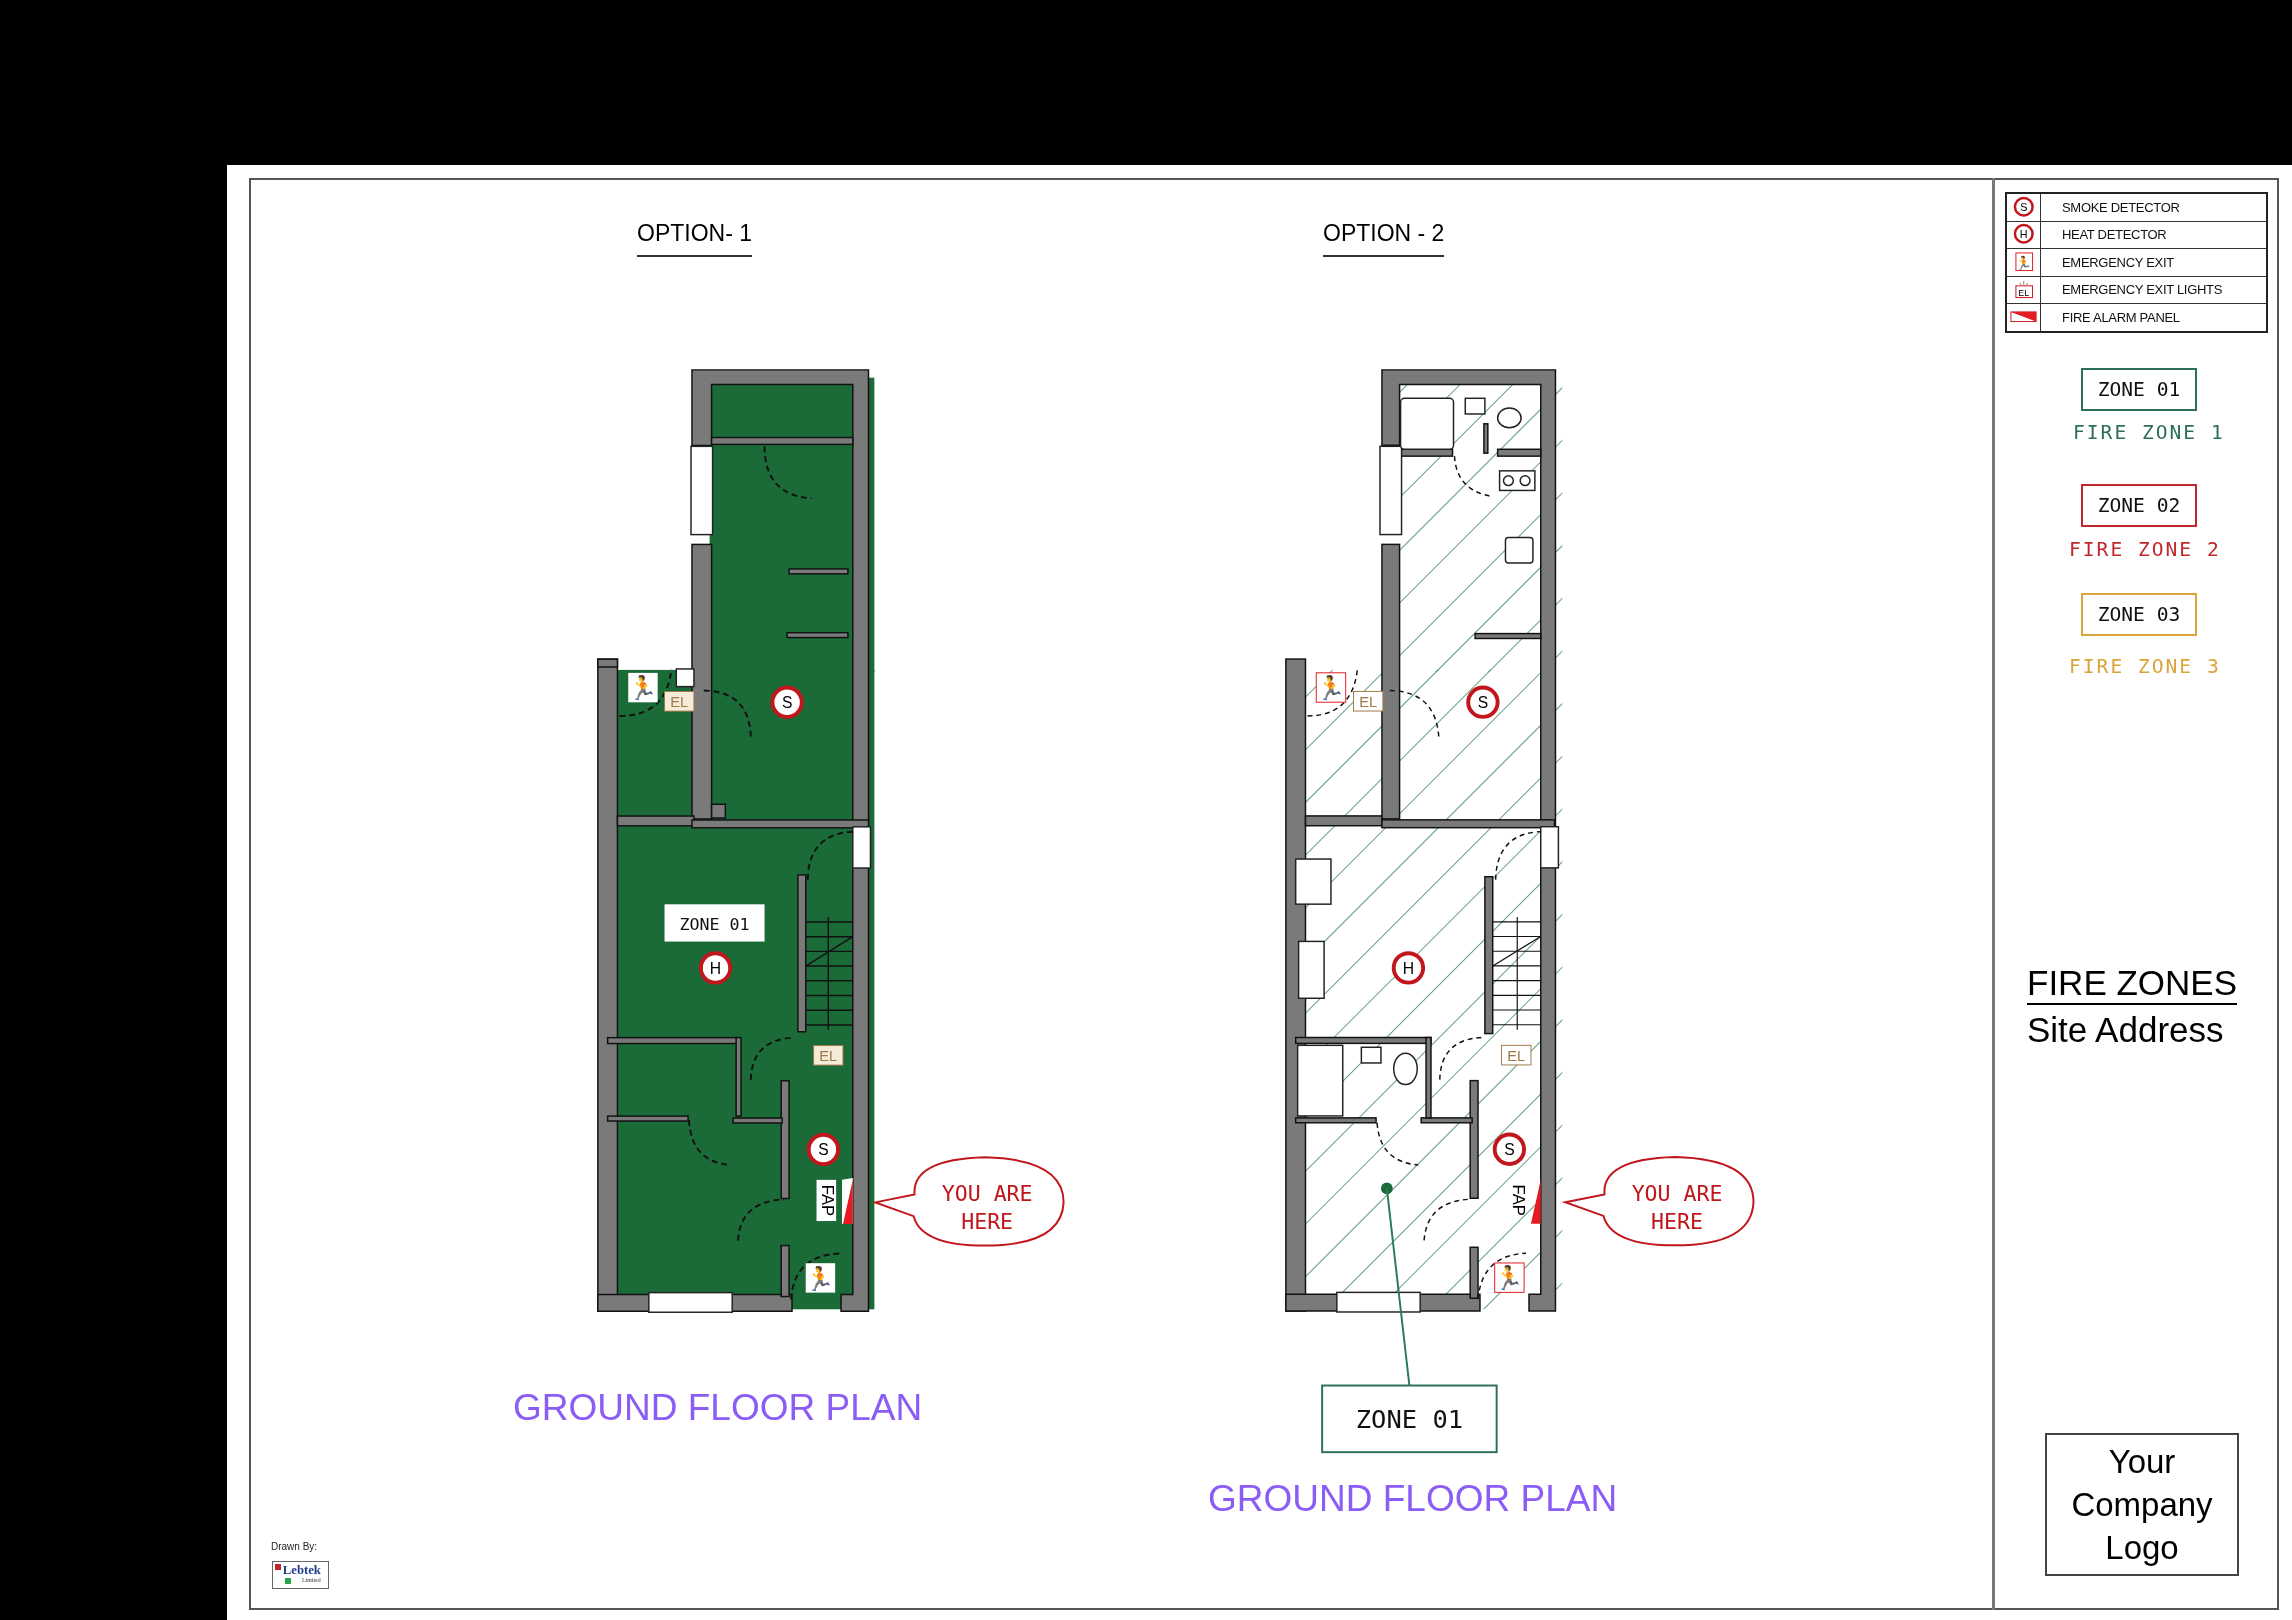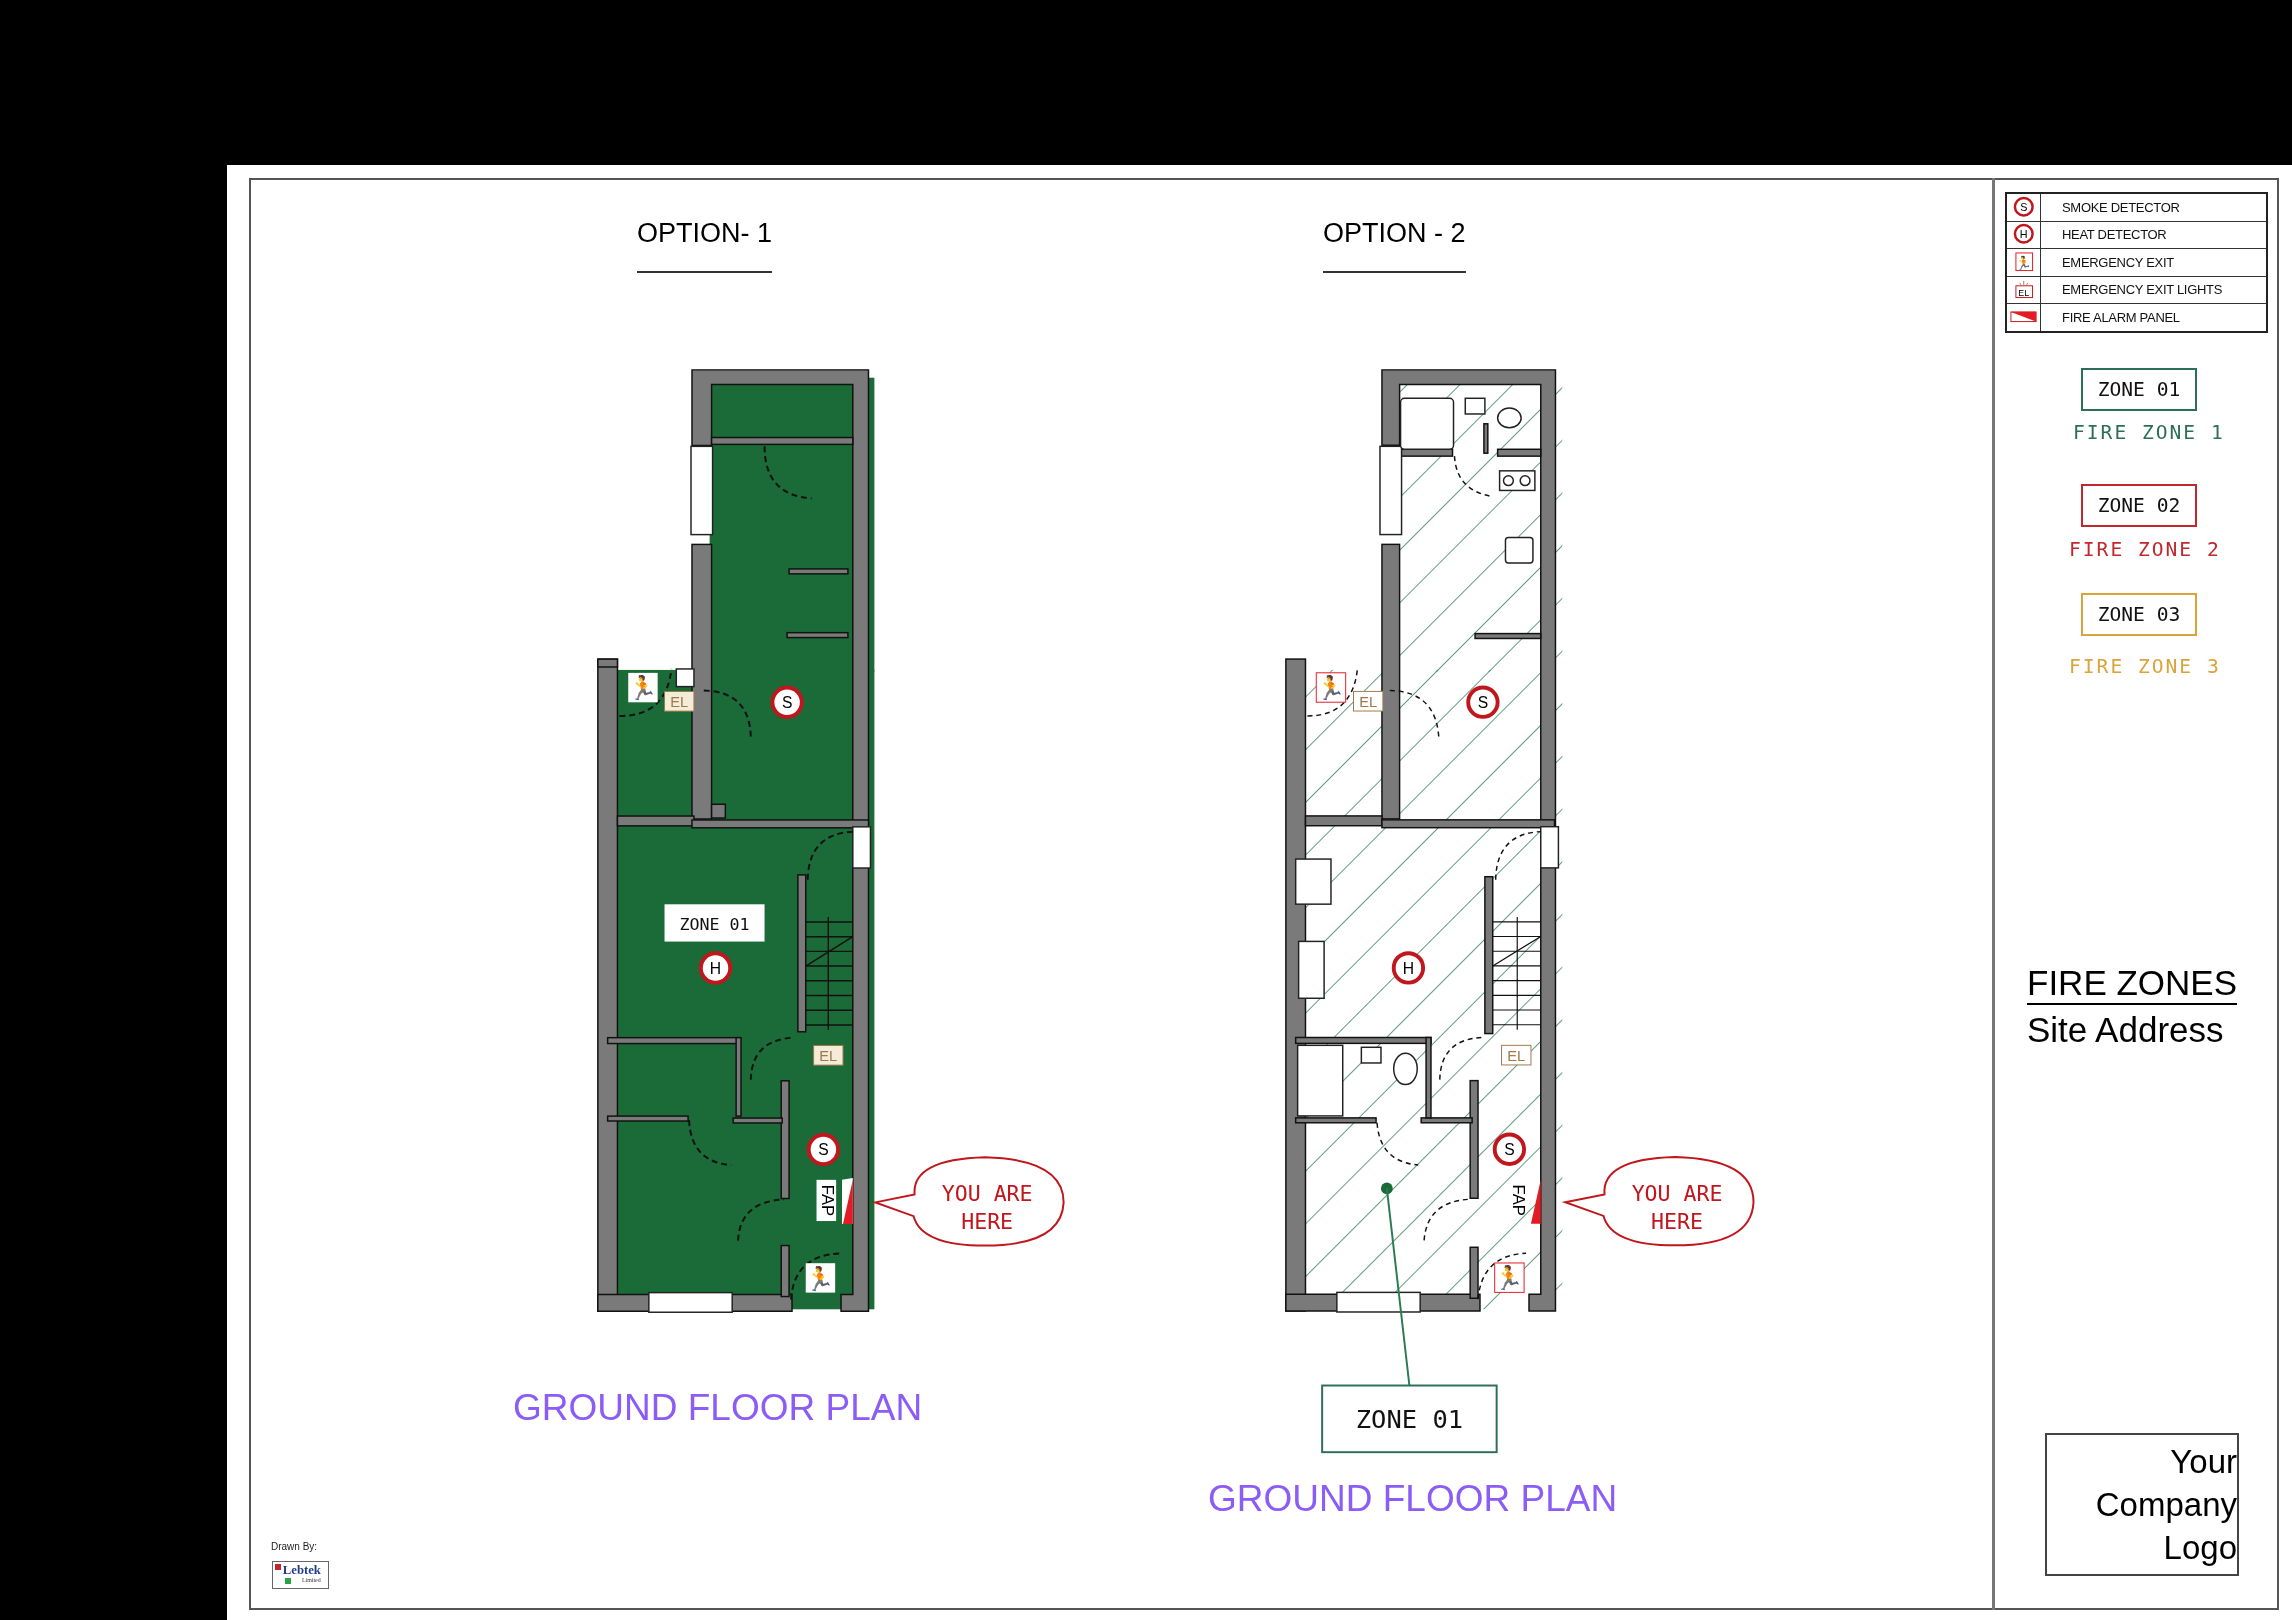--- a/index.html
+++ b/index.html
@@ -1,31 +1,31 @@
 <!DOCTYPE html>
 <html><head>
 <meta charset="utf-8">
 <style>
   html, body { margin:0; padding:0; }
   body { width:2293px; height:1620px; background:#000; position:relative; overflow:hidden; font-family:"Liberation Sans", sans-serif; }
   #sheet { position:absolute; left:227px; top:165px; width:2065px; height:1456px; background:#fff; }
   #frame { position:absolute; left:249px; top:178px; width:2030px; height:1432px; border:2px solid #555; box-sizing:border-box; }
   #divider { position:absolute; left:1992px; top:178px; width:2.9px; height:1432px; background:#777; }
-  .title { position:absolute; font-size:27px; color:#000; border-bottom:2px solid #333; line-height:39px; padding-bottom:18px; }
+  .title { position:absolute; font-size:23px; color:#000; border-bottom:2px solid #333; line-height:39px; padding-bottom:2px; }
   .plan-label { position:absolute; font-size:37px; color:#8b5cf6; }
   svg.plan { position:absolute; }
   #legend { position:absolute; left:2005px; top:192px; width:263px; border:2px solid #222; border-collapse:collapse; }
   #legend td { border:1.5px solid #333; height:26.5px; padding:0; font-size:10.8px; color:#111; }
   #legend td.ic { width:33px; text-align:center; }
   #legend td.lbl { padding-left:21px; font-size:13px; letter-spacing:-0.3px;margin-left:23px; }
   .zone-key { position:absolute; width:116px; height:43px; border:2px solid; box-sizing:border-box; font-family:"DejaVu Sans Mono", monospace; font-size:19.6px; text-align:center; line-height:39px; color:#111; }
   .zone-key-label { position:absolute; font-family:"DejaVu Sans Mono", monospace; font-size:19.6px; letter-spacing:2px; }
   #sheet-title { position:absolute; left:2027px; top:963px; font-size:35px; border-bottom:2px solid #000; line-height:39px; padding-bottom:1px; }
   #site-address { position:absolute; left:2027px; top:1010px; font-size:35px; }
-  #logo-box { position:absolute; left:2045px; top:1433px; width:194px; height:143px; border:2px solid #444; box-sizing:border-box; text-align:right; font-size:33px; line-height:43px; padding-top:4.9px; }
+  #logo-box { position:absolute; left:2045px; top:1433px; width:194px; height:143px; border:2px solid #444; box-sizing:border-box; text-align:center; font-size:33px; line-height:43px; padding-top:4.9px; }
   #drawn-by { position:absolute; left:271px; top:1541px; font-size:10px; color:#222; }
   #lebtek { position:absolute; left:272px; top:1561px; width:55px; height:25.5px; border:1px solid #666; font-family:"Liberation Serif", serif; font-weight:bold; color:#223c8a; font-size:12.7px; }
 </style>
 </head>
 <body>
 
 <div id="sheet"></div>
 <div id="frame"></div>
 <div id="divider"></div>
 

